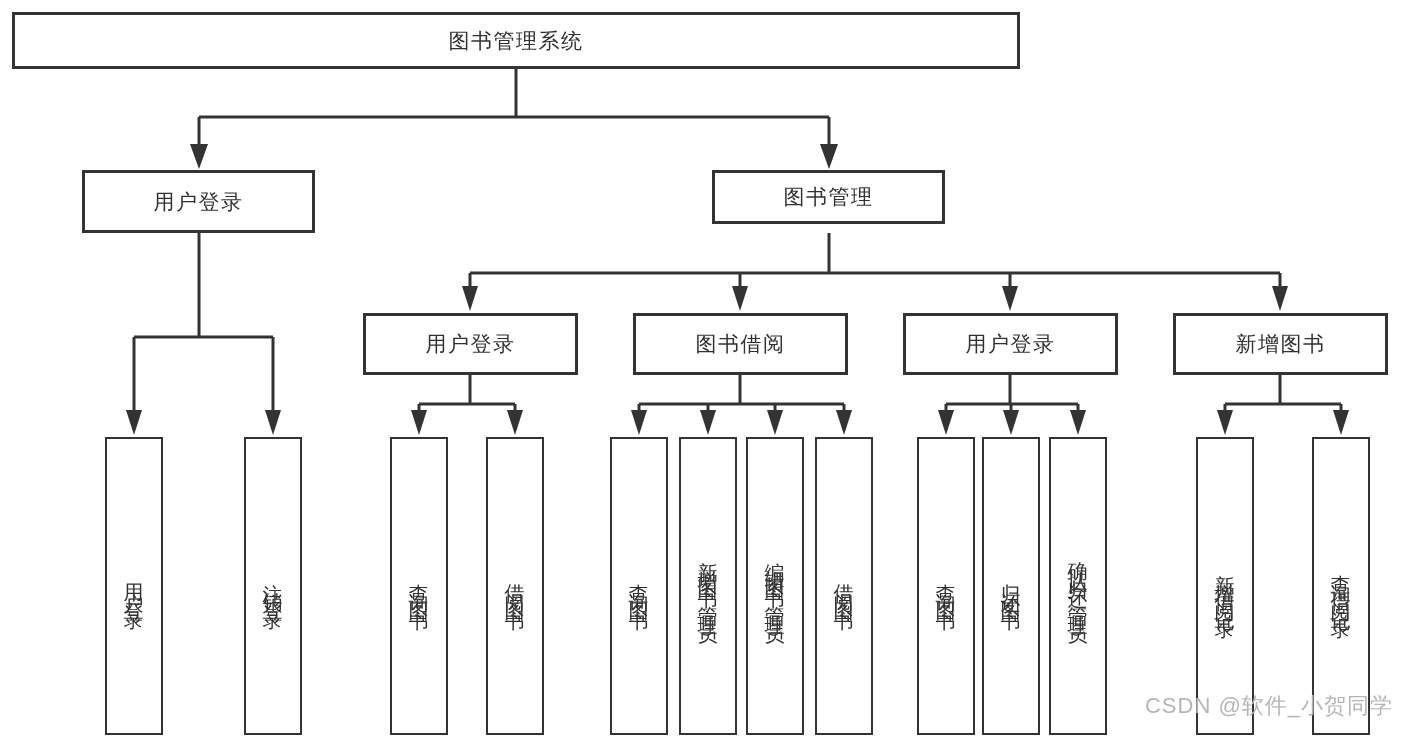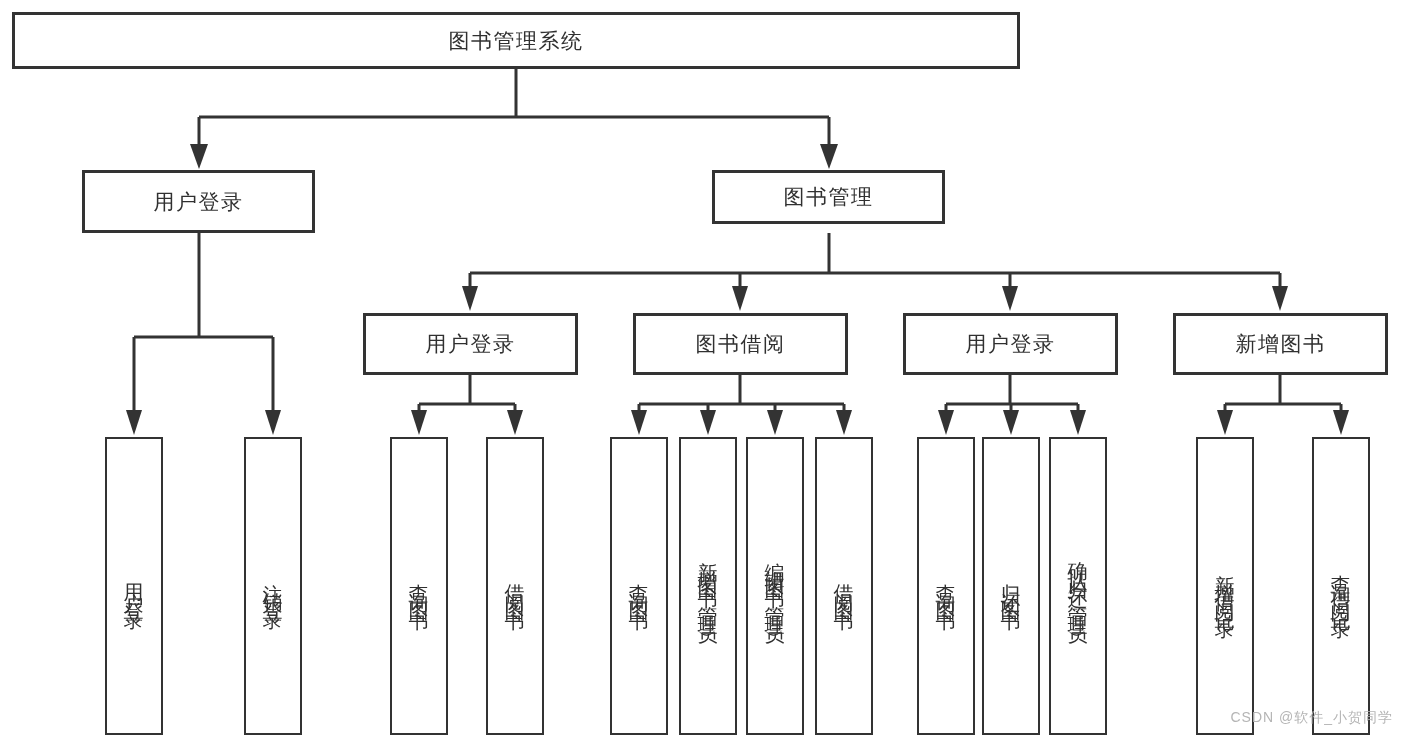--- a/index.html
+++ b/index.html
@@ -31,22 +31,22 @@
   .n-current-borrow{left:903px;}
   .n-borrow-records{left:1173px;}
   
   .leaf{top:437px;width:58px;height:298px;}
   .lf-1{left:105px;} .lf-2{left:244px;}
   .lf-3{left:390px;} .lf-4{left:486px;}
   .lf-5{left:610px;} .lf-6{left:679px;} .lf-7{left:746px;} .lf-8{left:815px;}
   .lf-9{left:917px;} .lf-10{left:982px;} .lf-11{left:1049px;}
   .lf-12{left:1196px;} .lf-13{left:1312px;}
   .watermark{
-    position:absolute;right:12px;bottom:20px;z-index:5;
-    font-size:14px;color:#b5b5b5;letter-spacing:1px;white-space:nowrap;
+    position:absolute;right:12px;bottom:26px;z-index:5;
+    font-size:22px;color:#b5b5b5;letter-spacing:1px;white-space:nowrap;
   }
 </style>
 </head>
 <body>
 
 <svg class="connectors" width="1405" height="747" viewBox="0 0 1405 747" stroke="#333333" stroke-width="3" fill="none">
   <g>
     <path d="M516 69 V117 M199 117 H829 M199 117 V146 M829 117 V146"></path>
     <polygon fill="#333333" stroke="none" points="190,144 208,144 199,169"></polygon>
     <polygon fill="#333333" stroke="none" points="820,144 838,144 829,169"></polygon>

